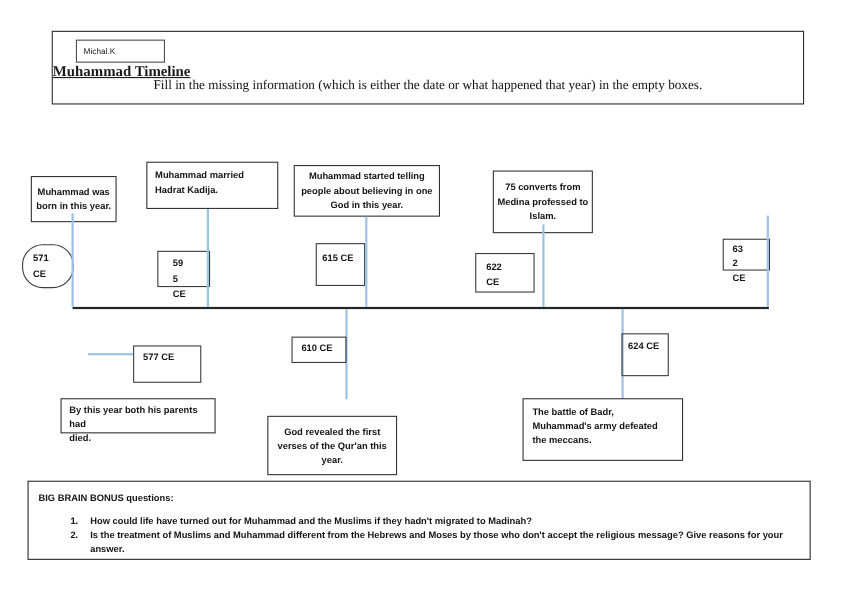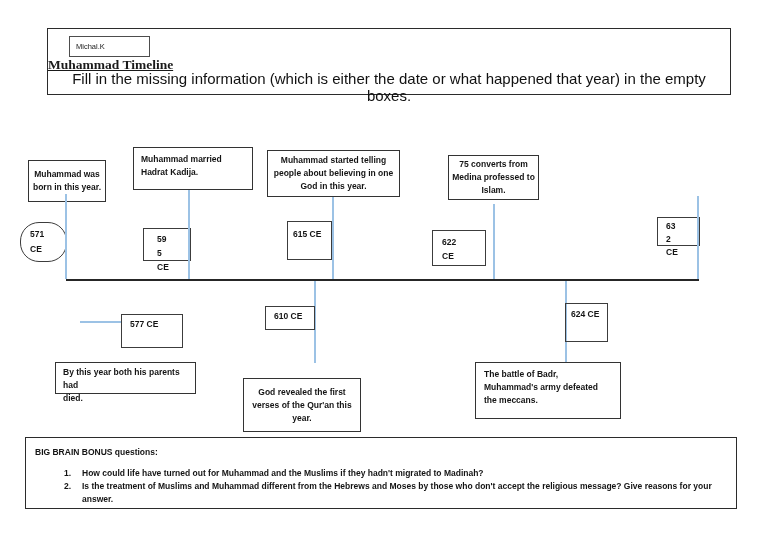--- a/index.html
+++ b/index.html
@@ -9,33 +9,33 @@
   
   .header-box{position:absolute;left:47px;top:28px;width:684px;height:67px;
               border:1.5px solid #2b2b2b;box-sizing:border-box;}
   .page-title{position:absolute;left:0;right:0;top:4px;text-align:left;
               font-family:"Liberation Serif",serif;font-weight:bold;font-size:13.5px;
               text-decoration:underline;margin-top:24px;}
   .name-box{position:absolute;left:21px;top:7px;width:81px;height:21px;
             border:1.5px solid #4d4d4d;box-sizing:border-box;
             font-weight:normal;font-size:7.5px;padding:5px 0 0 6px;}
   .instruction{position:absolute;left:0;right:0;top:41px;text-align:center;
-               font-family:Liberation Sans, sans-serif;font-size:15px;color:#111;}
+               font-family:Liberation Serif, serif;font-size:12px;color:#111;}
 
   
   .wbox{position:absolute;border:1.5px solid #333;box-sizing:border-box;
         font-weight:bold;font-size:8.5px;line-height:13px;color:#141414;
         white-space:pre-line;background:#fff;}
   .center{display:flex;align-items:center;justify-content:center;text-align:center;padding:1px 2px;}
 
   
   .e1{left:28px;top:160px;width:78px;height:42px;}
   .e2{left:133px;top:147px;width:120px;height:43px;padding:5px 4px 0 7px;}
   .e3{left:267px;top:150px;width:133px;height:47px;}
-  .e4{left:448px;top:155px;width:91px;height:45px;}
+  .e4{left:448px;top:155px;width:91px;height:57px;}
   .e5{left:616px;top:155px;width:133px;height:41px;padding:4px 6px 0 7px;}
 
   
   .dbox{position:absolute;border:1.5px solid #3c3c3c;box-sizing:border-box;
         font-weight:bold;font-size:8.5px;color:#141414;background:transparent;}
   .d1{left:20px;top:222px;width:47px;height:40px;padding:4px 0 0 9px;line-height:15px;border-radius:19px;}
   .d2{left:143px;top:228px;width:48px;height:33px;padding:3px 0 0 13px;line-height:14px;}
   .d3{left:287px;top:221px;width:45px;height:39px;padding:5px 0 0 5px;line-height:14px;}
   .d4{left:432px;top:230px;width:54px;height:36px;padding:4px 0 0 9px;line-height:14px;}
   .d5{left:657px;top:217px;width:43px;height:29px;padding:2px 0 0 8px;line-height:13px;}

